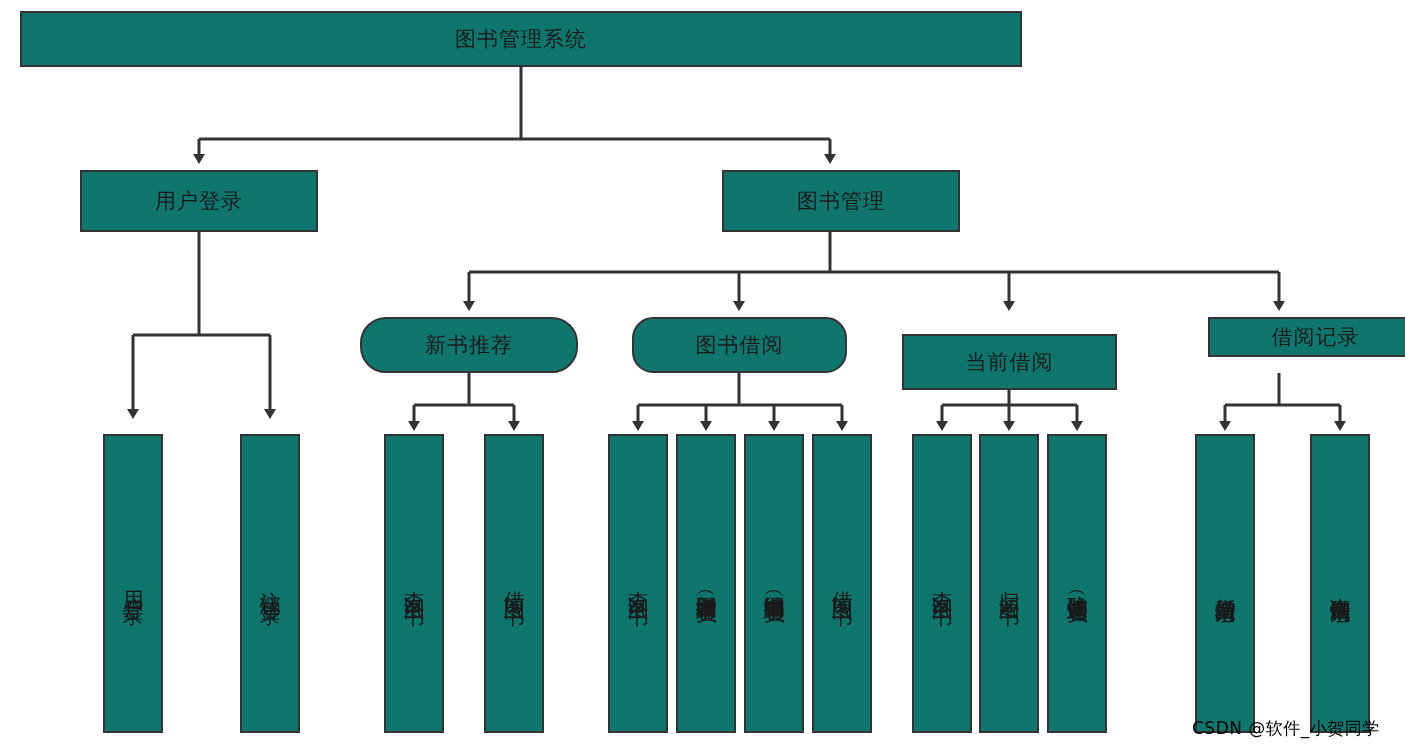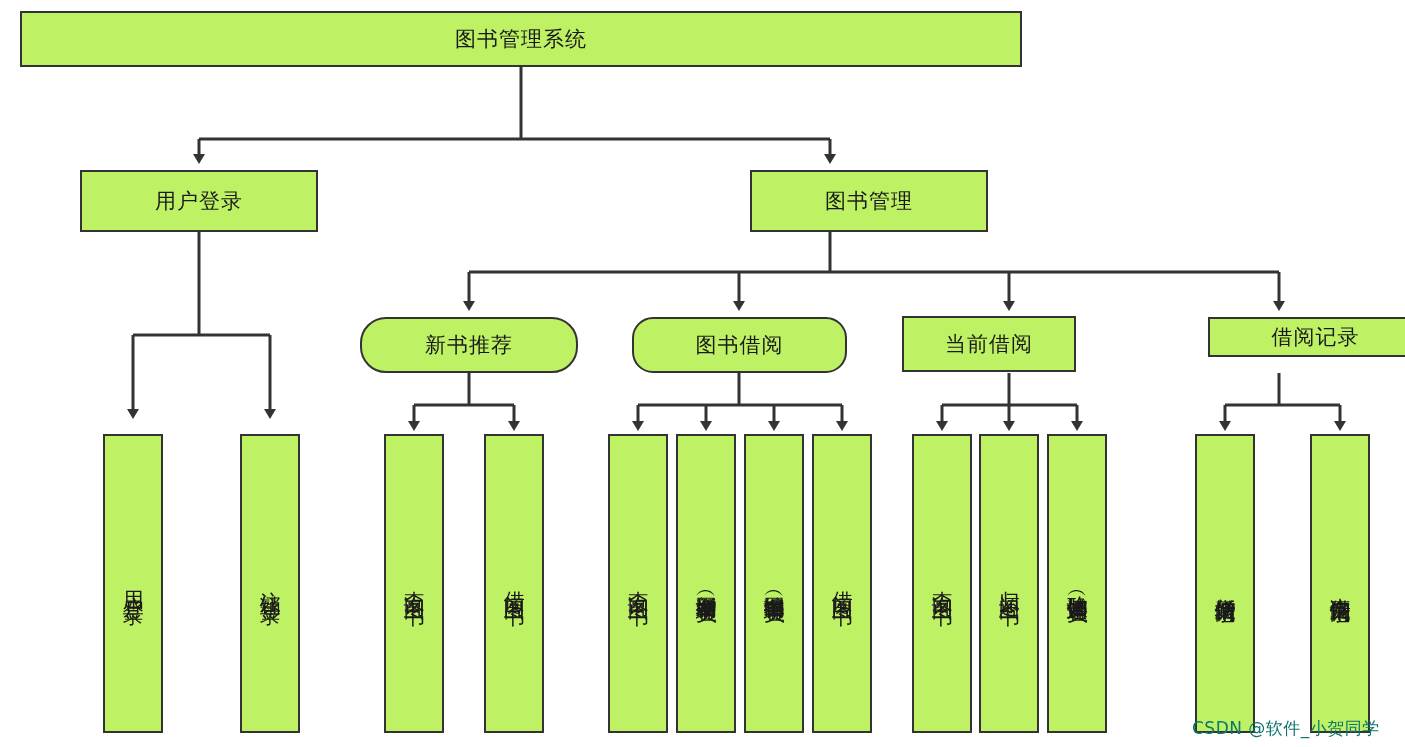--- a/index.html
+++ b/index.html
@@ -23,21 +23,21 @@
     left: 0;
     top: 0;
     width: 1405px;
     height: 747px;
     pointer-events: none;
   }
   .node {
     position: absolute;
     box-sizing: border-box;
     border: 2px solid #333333;
-    background: #bef264;
+    background: #0f766e;
     display: flex;
     align-items: center;
     justify-content: center;
     color: #1a1a1a;
     text-align: center;
     line-height: 1.25;
   }
   .node.horiz {
     font-size: 21px;
     letter-spacing: 1px;
@@ -54,21 +54,21 @@
     text-orientation: upright;
     letter-spacing: 5px;
     white-space: nowrap;
   }
   .node.vert.tight .vtext {
     letter-spacing: 1px;
   }
   .watermark {
     position: absolute;
     font-size: 17px;
-    color: #0f766e;
+    color: #000000;
     white-space: nowrap;
     letter-spacing: 0.5px;
   }
 </style>
 </head>
 <body>
 
 <div id="canvas">
 
   <svg class="lines" viewBox="0 0 1405 747" xmlns="http://www.w3.org/2000/svg">
@@ -121,31 +121,31 @@
     </g>
   </svg>
 
   <div class="node horiz" style="left:20px; top:11px; width:1002px; height:56px;">
     <span>图书管理系统</span>
   </div>
 
   <div class="node horiz" style="left:80px; top:170px; width:238px; height:62px;">
     <span>用户登录</span>
   </div>
-  <div class="node horiz" style="left:750px; top:170px; width:238px; height:62px;text-align:right;">
+  <div class="node horiz" style="left:722px; top:170px; width:238px; height:62px;text-align:right;">
     <span>图书管理</span>
   </div>
 
   <div class="node horiz" style="left:360px; top:317px; width:218px; height:56px;border-radius:26px;">
     <span>新书推荐</span>
   </div>
   <div class="node horiz" style="left:632px; top:317px; width:215px; height:56px;border-radius:21px;">
     <span>图书借阅</span>
   </div>
-  <div class="node horiz" style="left:902px; top:316px; width:174px; height:56px;">
+  <div class="node horiz" style="left:902px; top:334px; width:215px; height:56px;">
     <span>当前借阅</span>
   </div>
   <div class="node horiz" style="left:1208px; top:317px; width:215px; height:40px;">
     <span>借阅记录</span>
   </div>
 
   <div class="node vert" style="left:103px; top:434px; width:60px; height:299px;">
     <span class="vtext">用户登录</span>
   </div>
   <div class="node vert" style="left:240px; top:434px; width:60px; height:299px;">

